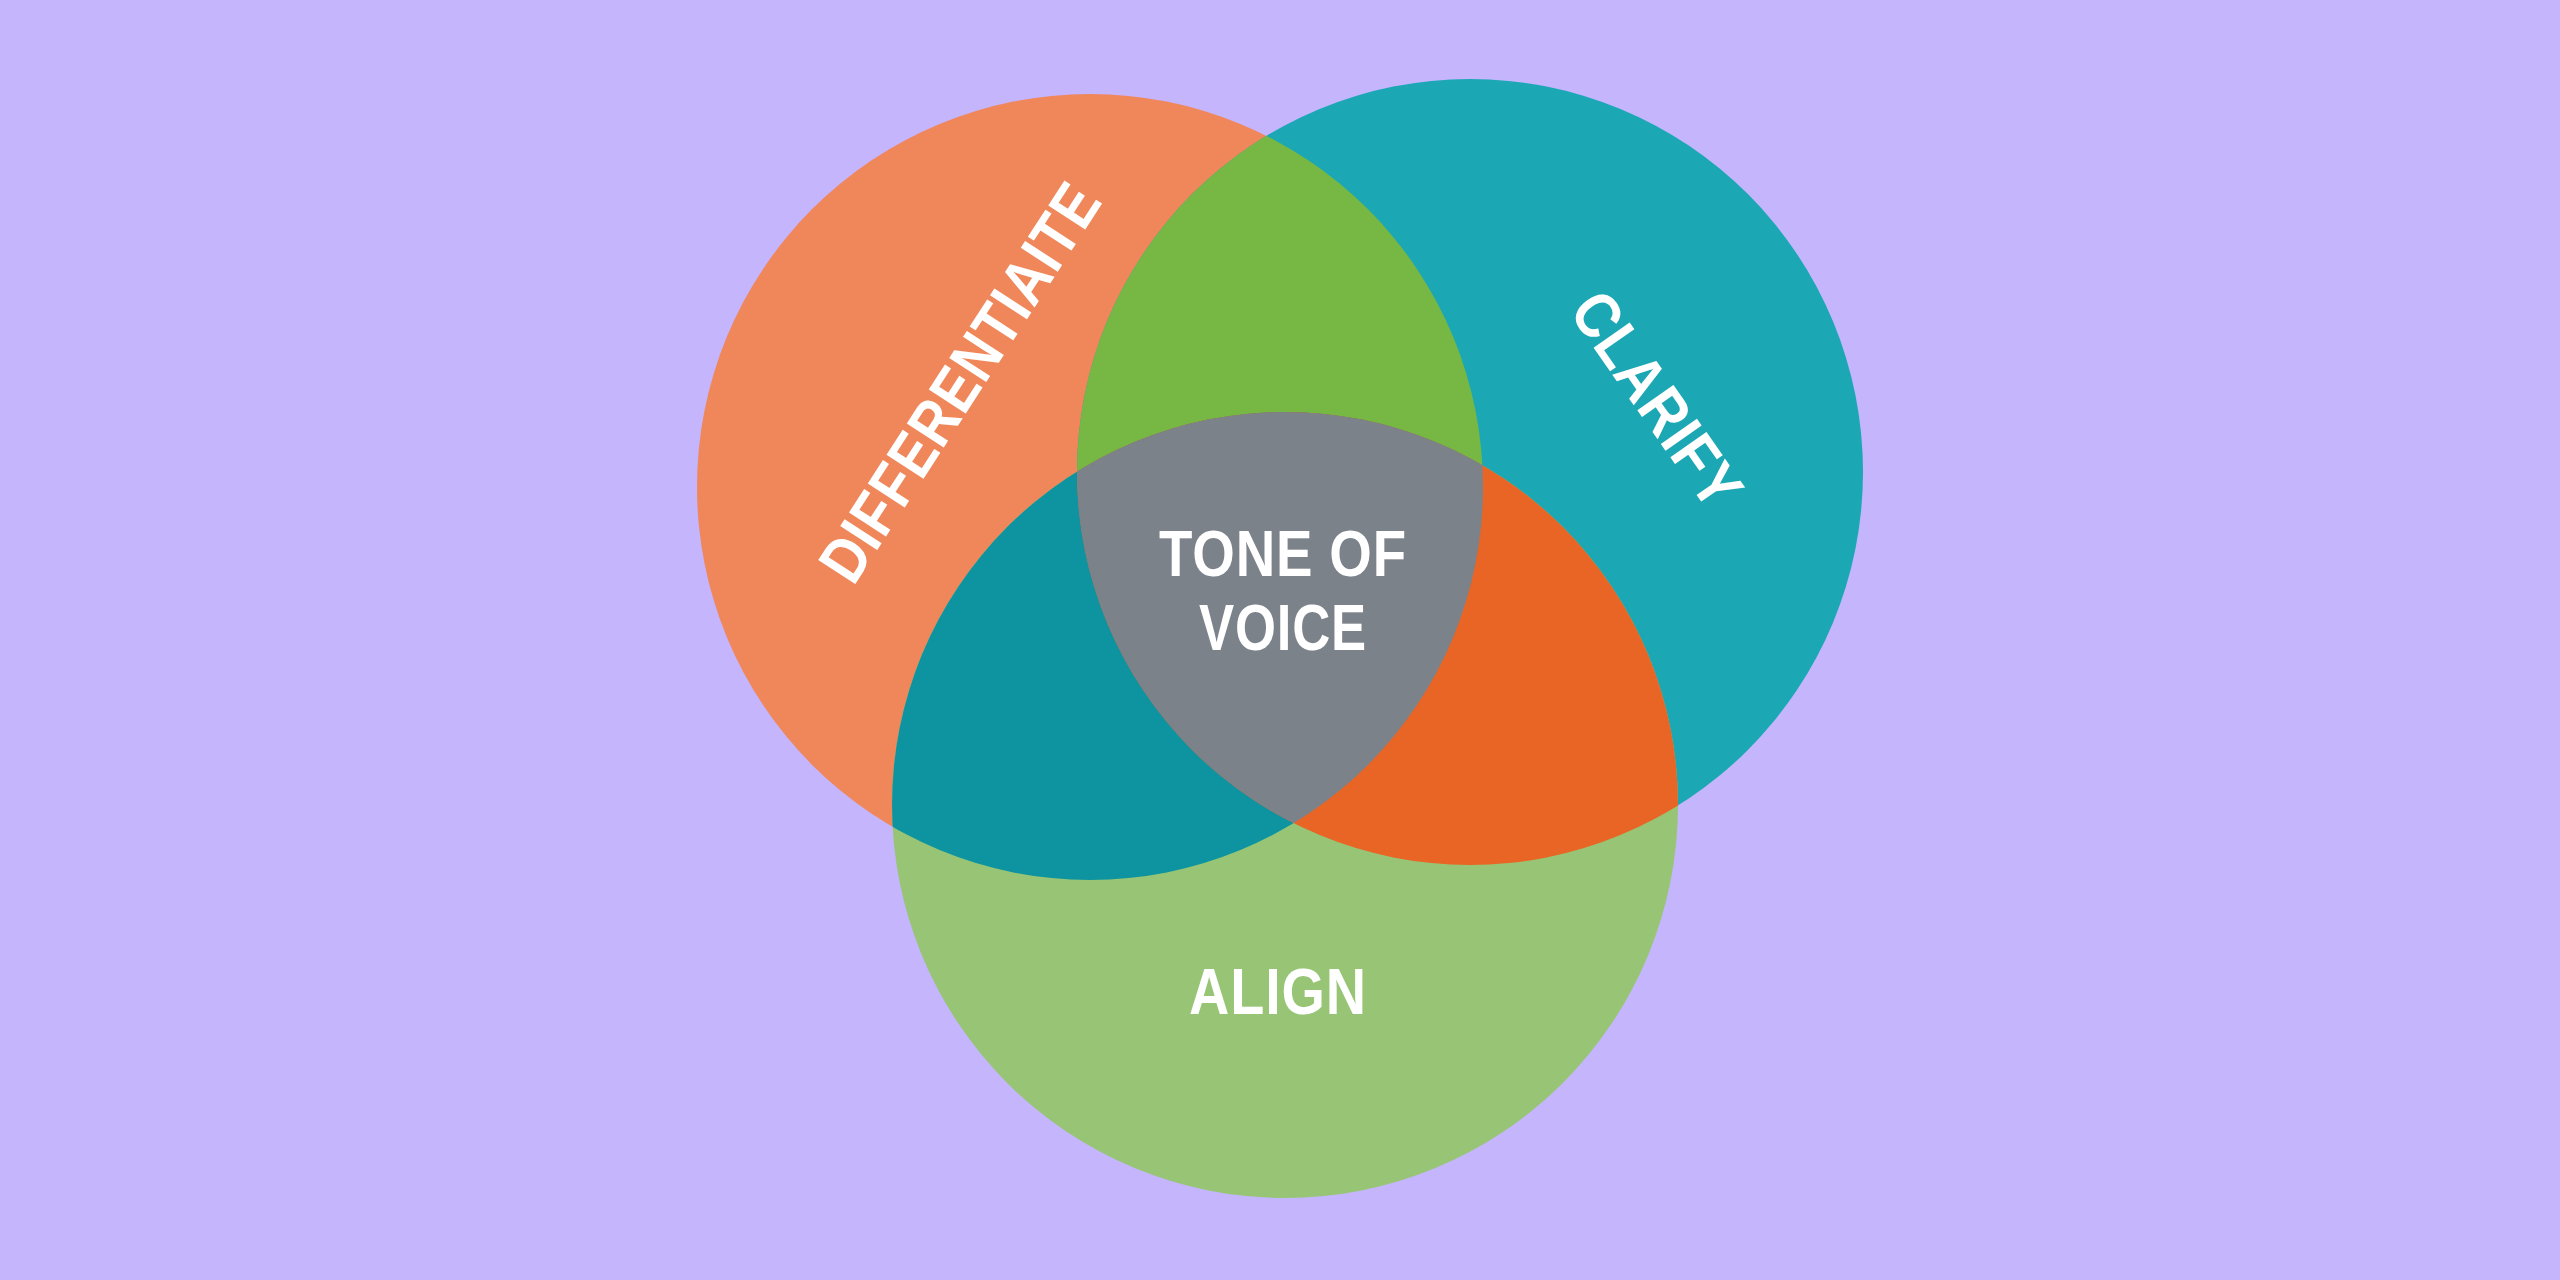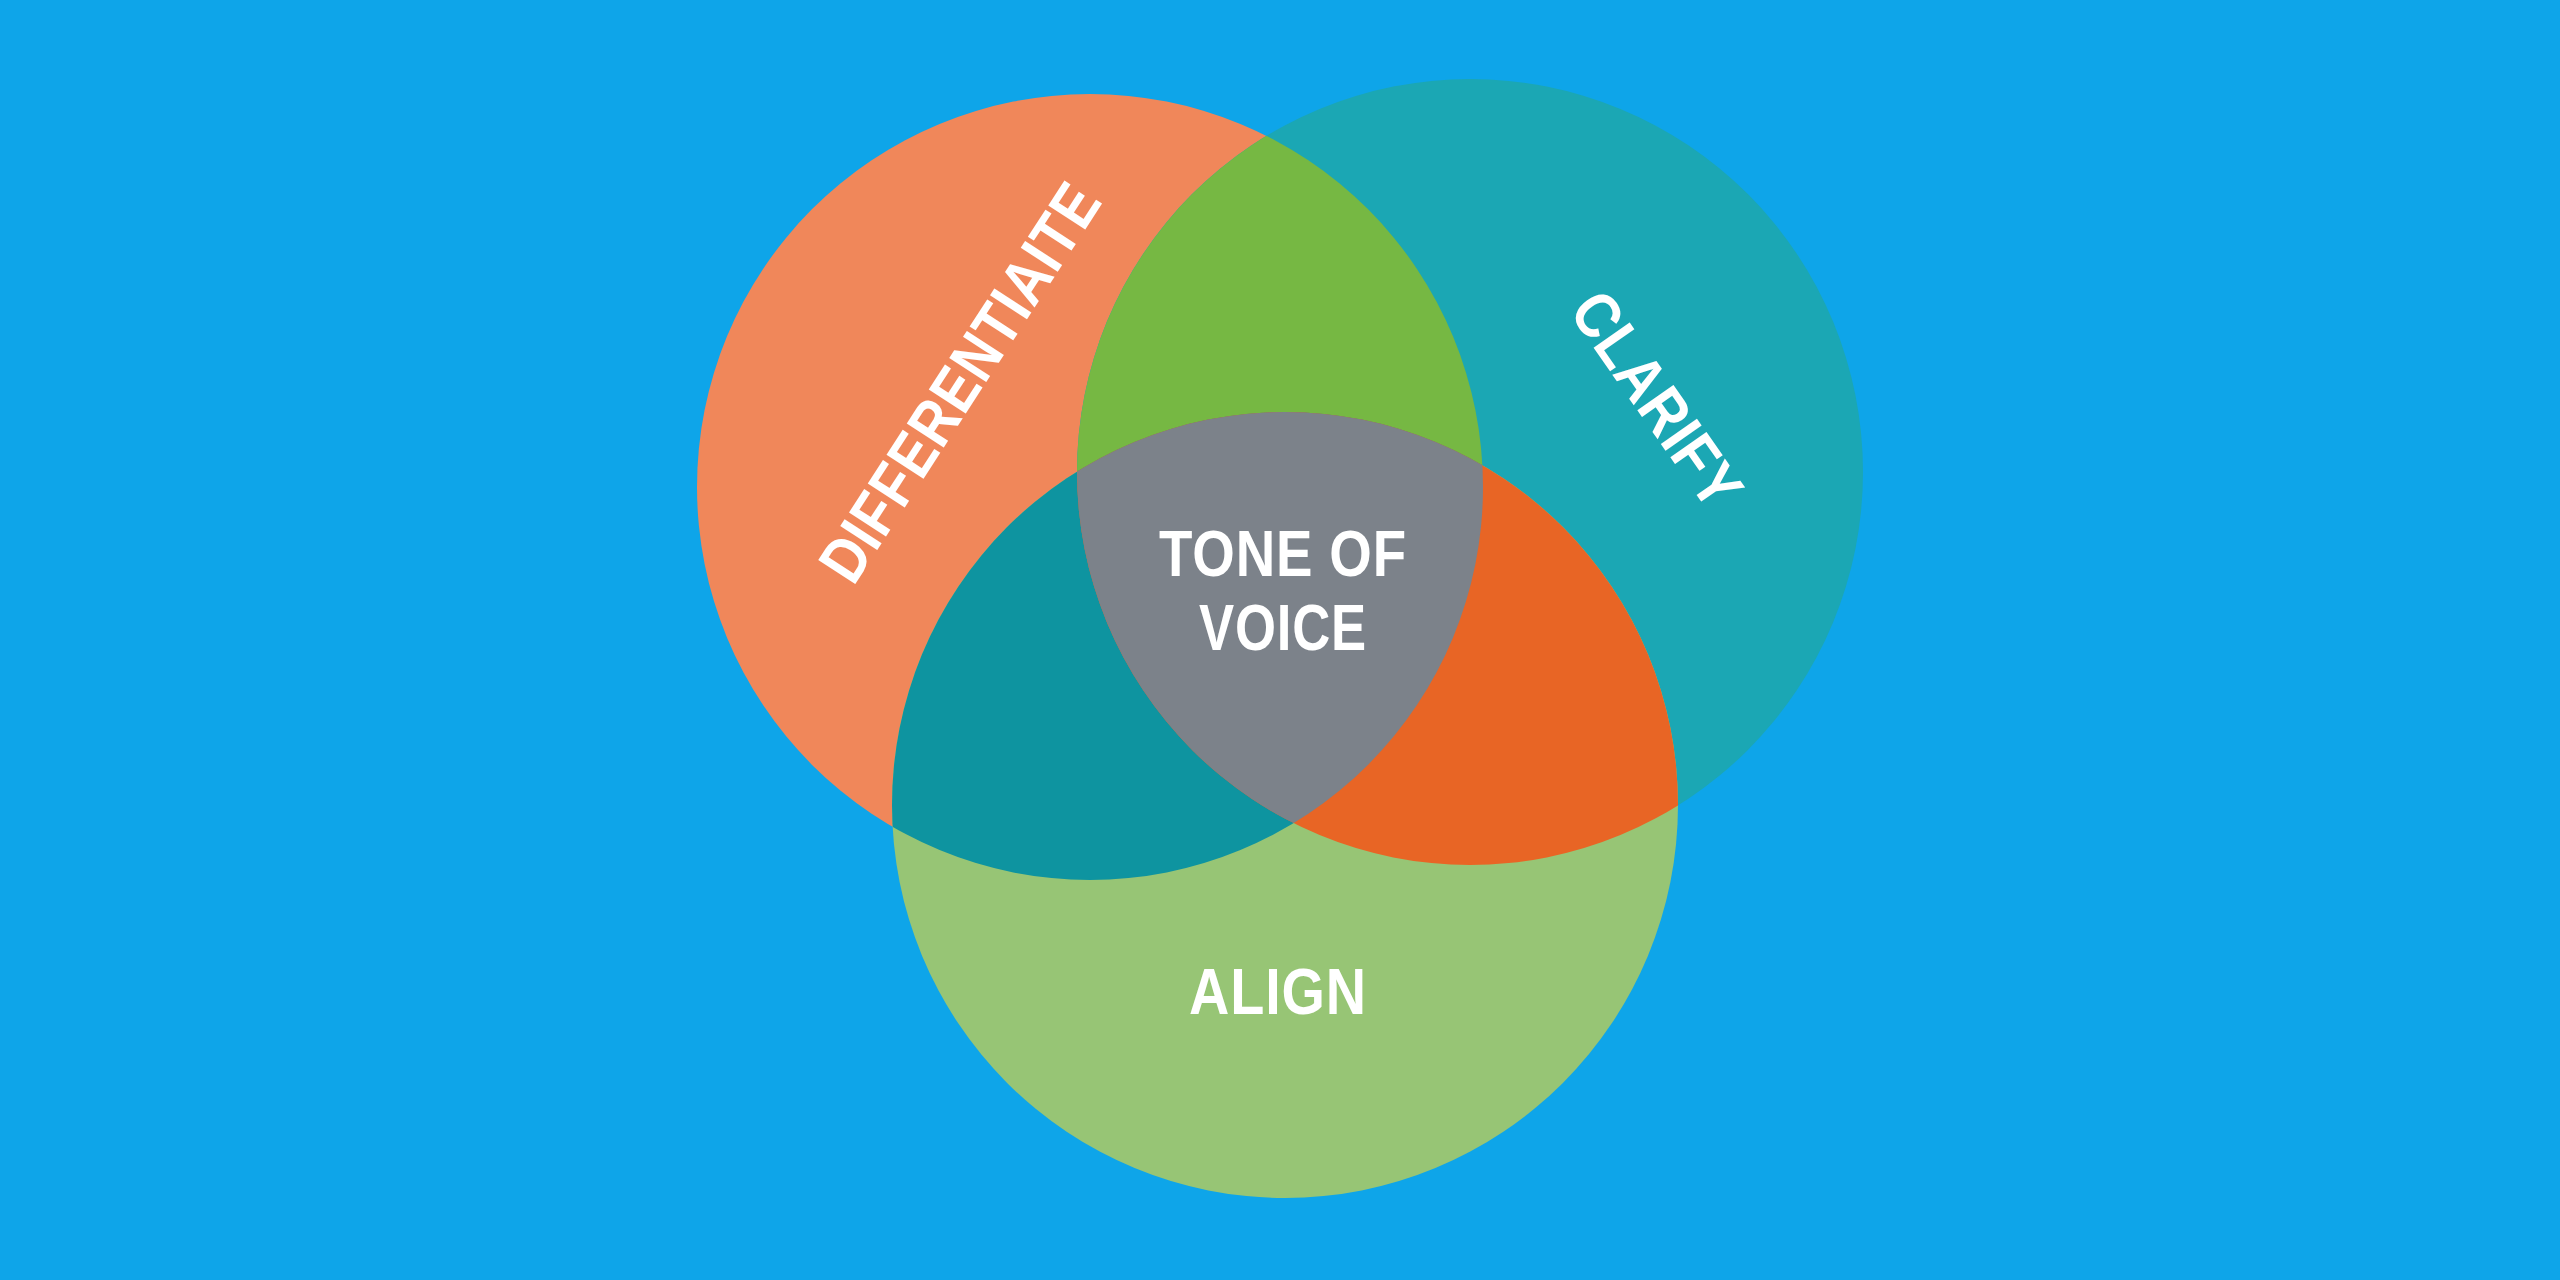--- a/index.html
+++ b/index.html
@@ -8,21 +8,21 @@
     width: 2560px;
     height: 1280px;
     background: #FFFFFF;
     overflow: hidden;
     font-family: "Liberation Sans", "DejaVu Sans", sans-serif;
   }
   .canvas {
     position: relative;
     width: 2560px;
     height: 1280px;
-    background: #0ea5e9;
+    background: #c4b5fd;
   }
   svg.venn {
     display: block;
     width: 2560px;
     height: 1280px;
   }
   svg.venn text {
     font-family: "Liberation Sans", "DejaVu Sans", sans-serif;
     font-weight: bold;
   }

